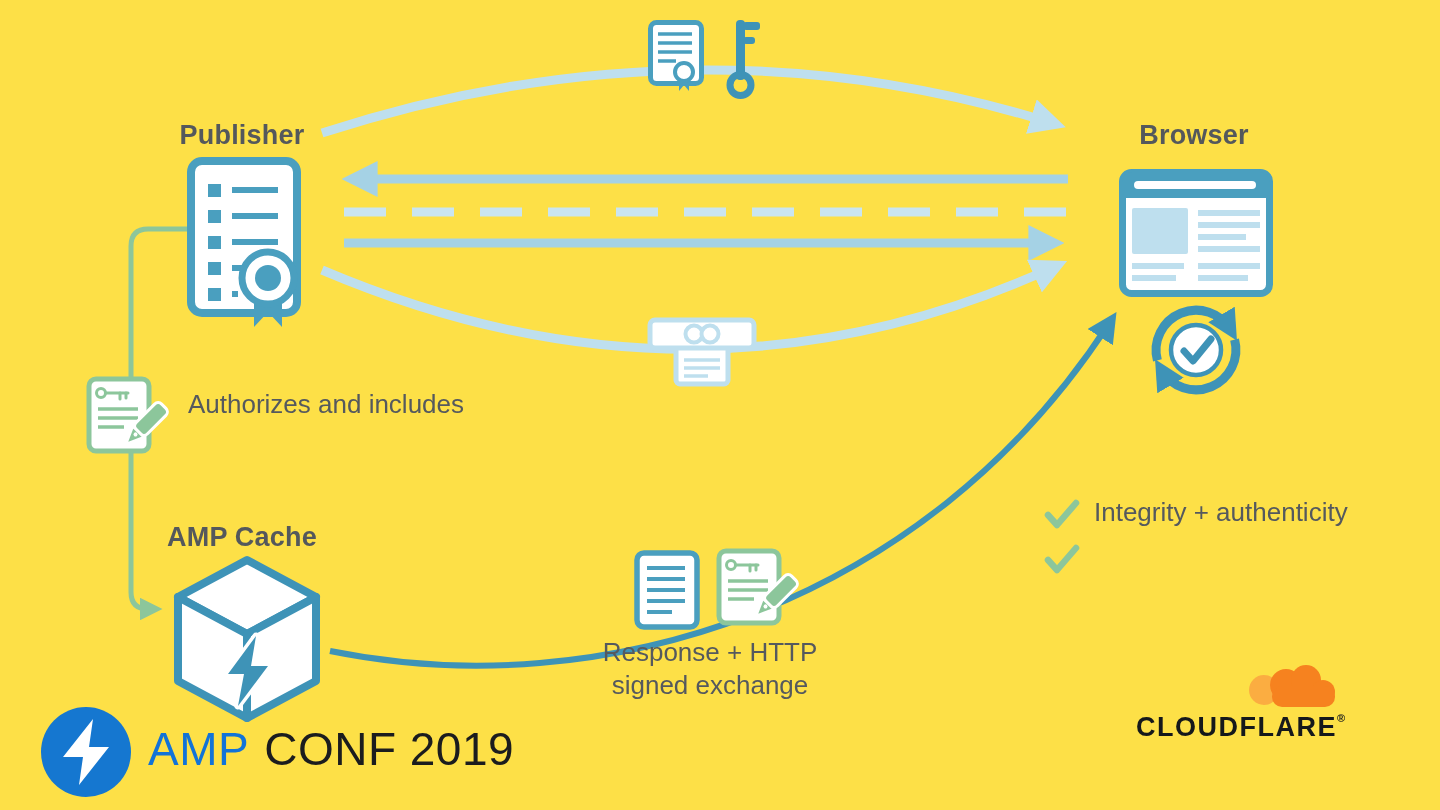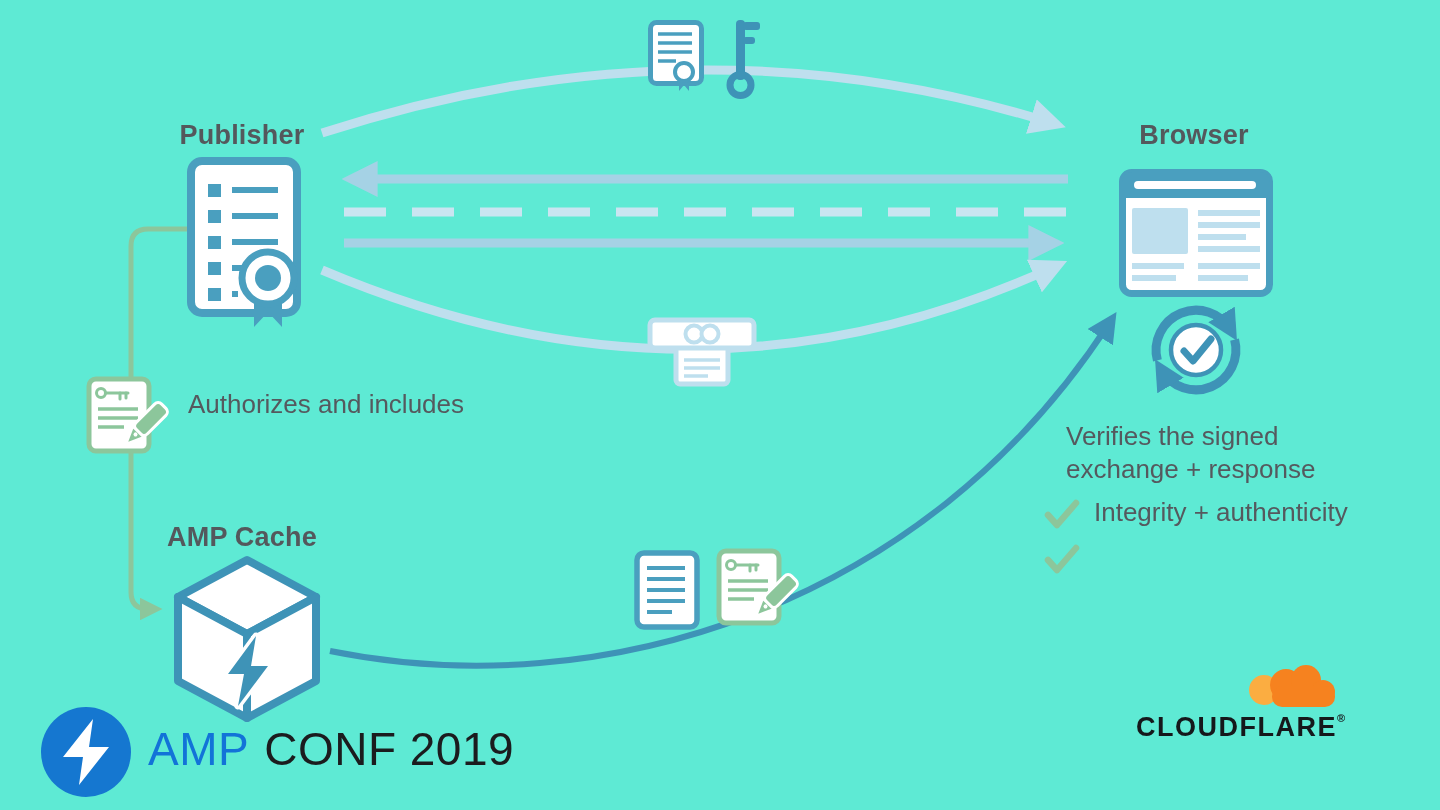--- a/index.html
+++ b/index.html
@@ -1,17 +1,17 @@
 <!DOCTYPE html>
 <html><head>
 <meta charset="utf-8">
 <style>
   * { margin:0; padding:0; box-sizing:border-box; }
   html,body { background:#ffffff; font-family:"Liberation Sans", sans-serif; }
-  .stage { position:relative; width:1440px; height:810px; background:#5eead4; overflow:hidden; }
+  .stage { position:relative; width:1440px; height:810px; background:#fde047; overflow:hidden; }
   .abs { position:absolute; }
   .lbl { color:#54585c; font-weight:700; font-size:27px; letter-spacing:.2px; }
   .note { color:#55595e; font-weight:400; font-size:26px; line-height:33px; }
   .center { text-align:center; }
   .checkrow { display:flex; align-items:flex-end; gap:14px; }
   .footer-text { font-size:46px; font-weight:normal; letter-spacing:.5px; white-space:nowrap; }
   .footer-text .amp { color:#1273d8; }
   .footer-text .conf { color:#1b1c1e; margin-left:15px; }
   .cf-wordmark { font-size:27px; font-weight:bold; letter-spacing:1.5px; color:#15181b; white-space:nowrap; }
   .cf-wordmark sup { font-size:11px; vertical-align:14px; }
@@ -195,39 +195,39 @@
         <line x1="12" y1="51" x2="38" y2="51"></line>
       </g>
       <g transform="translate(58,50) rotate(45)">
         <rect x="-8" y="-28" width="16" height="36" rx="5" fill="#8cc69b" stroke="#fff" stroke-width="3"></rect>
         <path d="M -8 8 L 0 26 L 8 8 Z" fill="#8cc69b" stroke="#fff" stroke-width="3" stroke-linejoin="round"></path>
         <circle cx="0" cy="12" r="2" fill="#fff"></circle>
       </g>
     </svg>
   </div>
 
+  <div class="abs note center" style="left:580px;top:636px;width:260px">
+    <div>Response + HTTP</div>
+    <div>signed exchange</div>
+  </div>
 
   <div class="abs" style="left:1140px;top:298px">
     <svg width="112" height="104" viewBox="0 0 112 104">
       <defs>
         <marker id="mTeal2" markerWidth="3.4" markerHeight="3.4" refX="2" refY="1.7" orient="auto" markerUnits="strokeWidth">
           <path d="M0,0 L3.4,1.7 L0,3.4 Z" fill="#3e93b7"></path>
         </marker>
       </defs>
       <path d="M 17.4 62.4 A 40 40 0 0 1 90.6 32" fill="none" stroke="#3e93b7" stroke-width="9" marker-end="url(#mTeal2)"></path>
       <path d="M 94.6 41.6 A 40 40 0 0 1 21.4 72" fill="none" stroke="#3e93b7" stroke-width="9" marker-end="url(#mTeal2)"></path>
       <circle cx="56" cy="52" r="25" fill="#fff" stroke="#3e93b7" stroke-width="4.5"></circle>
       <path d="M 44 53 L 53 63 L 71 41" fill="none" stroke="#3e93b7" stroke-width="7" stroke-linecap="round" stroke-linejoin="round"></path>
     </svg>
   </div>
 
-  <div class="abs note" style="left:1066px;top:420px;width:300px">
-    <div>Verifies the signed</div>
-    <div>exchange + response</div>
-  </div>
 
   <div class="abs checkrow" style="left:1044px;top:496px">
     <svg width="36" height="30" viewBox="0 0 36 30">
       <path d="M 4 16 L 13 26 L 32 4" fill="none" stroke="#8cc69b" stroke-width="6.5" stroke-linecap="round" stroke-linejoin="round"></path>
     </svg>
     <span class="note">Integrity + authenticity</span>
   </div>
   <div class="abs checkrow" style="left:1044px;top:544px">
     <svg width="36" height="30" viewBox="0 0 36 30">
       <path d="M 4 16 L 13 26 L 32 4" fill="none" stroke="#8cc69b" stroke-width="6.5" stroke-linecap="round" stroke-linejoin="round"></path>

